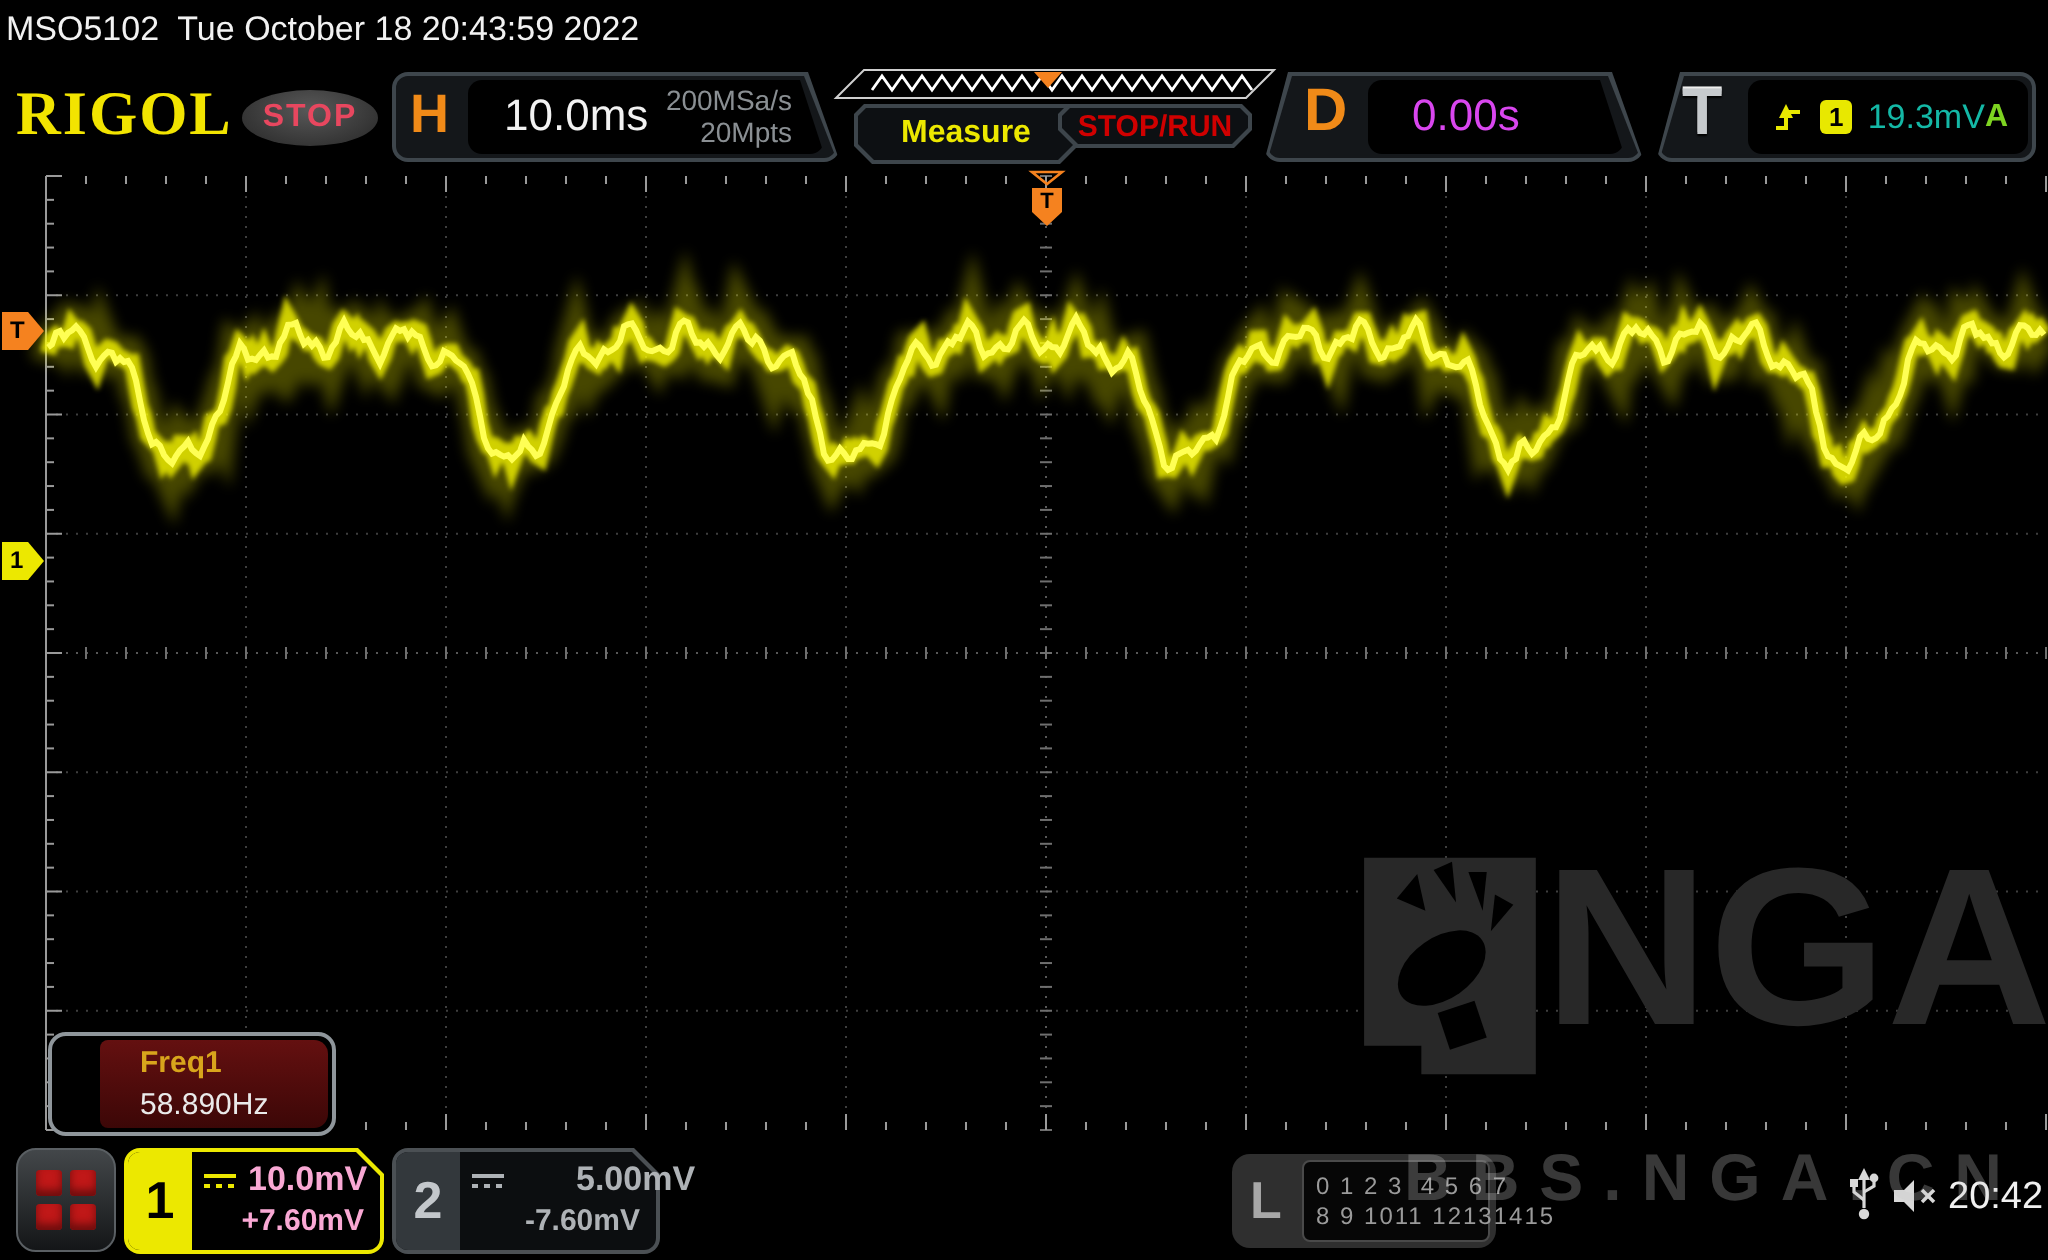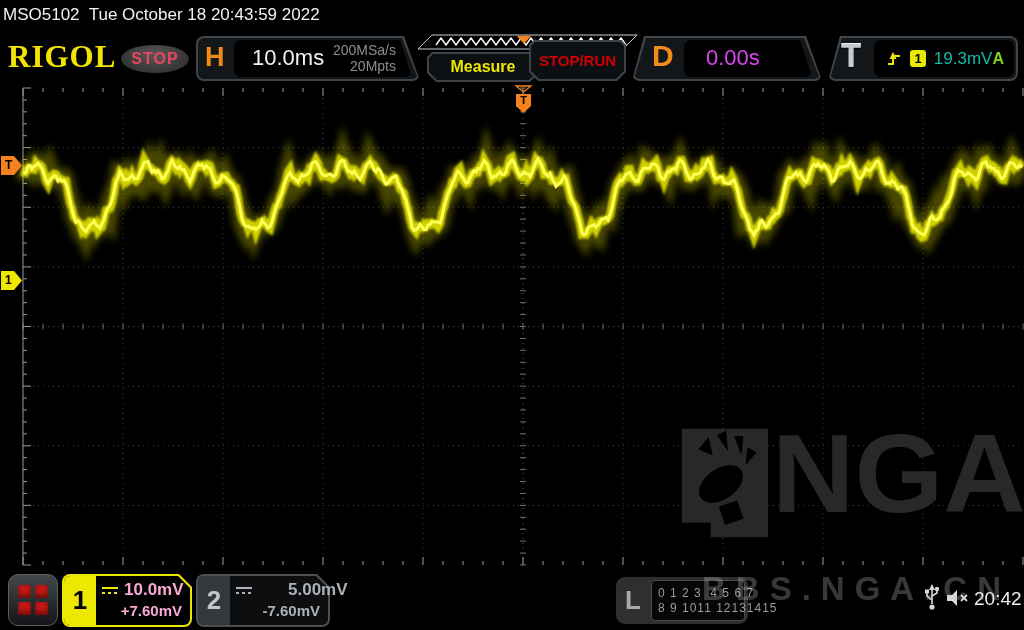--- a/index.html
+++ b/index.html
@@ -29,21 +29,21 @@
   .srate{position:absolute;right:16px;top:2px;text-align:right;color:#8a8f93;font-size:14px;line-height:16px;}
   .zigzag{left:416px;top:33px;}
   .btn{position:absolute;display:flex;align-items:center;justify-content:center;}
   .btn .bbg{position:absolute;inset:0;background:#3d454b;
       clip-path:polygon(5px 0,calc(100% - 5px) 0,100% 5px,100% calc(100% - 9px),calc(100% - 9px) 100%,9px 100%,0 calc(100% - 9px),0 5px);}
   .btn .bfg{position:absolute;inset:2px;background:#0d1013;
       clip-path:polygon(4px 0,calc(100% - 4px) 0,100% 4px,100% calc(100% - 8px),calc(100% - 8px) 100%,8px 100%,0 calc(100% - 8px),0 4px);}
   .btn span{position:relative;}
   .measure-btn{left:427px;top:52px;width:112px;height:30px;}
   .measure-btn span{color:#ece800;font-weight:bold;font-size:16px;}
-  .stoprun-btn{left:529px;top:40px;width:97px;height:41px;border-radius:9px;}
+  .stoprun-btn{left:529px;top:52px;width:97px;height:22px;border-radius:9px;}
   .stoprun-btn span{color:#d00000;font-weight:bold;font-size:15px;}
   .d-tile{left:632px;top:36px;width:190px;height:45px;}
   .d-label{position:absolute;left:20px;top:3px;color:#f08a18;font-size:30px;font-weight:bold;}
   .d-pill{left:52px;top:4px;right:10px;bottom:4px;clip-path:polygon(0 0,calc(100% - 12px) 0,100% 100%,0 100%);}
   .d-value{position:absolute;left:22px;top:5px;color:#d946ef;font-size:22px;}
   .t-tile{left:828px;top:36px;width:190px;height:45px;}
   .t-label{position:absolute;left:13px;top:1px;color:#c6cacd;font-size:33px;font-weight:900;
            text-shadow:0 1px 1px #000,0 -1px 0 #eee;}
   .t-pill{left:46px;top:4px;right:4px;bottom:4px;display:flex;align-items:center;}
   .trig-badge{width:17px;height:17px;background:#e8e800;border-radius:3px;color:#000;
@@ -463,20 +463,25 @@
   </svg>
 
   <div class="flag tflag abs">T</div>
   <div class="flag c1flag abs">1</div>
   <svg class="abs topflag" width="19" height="29">
     <polygon points="2,1 17,1 9.5,7" fill="none" stroke="#f5821f" stroke-width="1.3"></polygon>
     <polygon points="2,9 17,9 17,21 9.5,28 2,21" fill="#f5821f"></polygon>
     <text x="9.5" y="19" text-anchor="middle" font-size="11" font-weight="bold" fill="#000">T</text>
   </svg>
 
+  <div class="abs freq-panel">
+    <div class="freq-red"></div>
+    <div class="freq-name">Freq1</div>
+    <div class="freq-value">58.890Hz</div>
+  </div>
 
   <div class="abs menu-btn">
     <div class="menu-grid">
         <i></i>
         <i></i>
         <i></i>
         <i></i>
       </div>
   </div>
 

